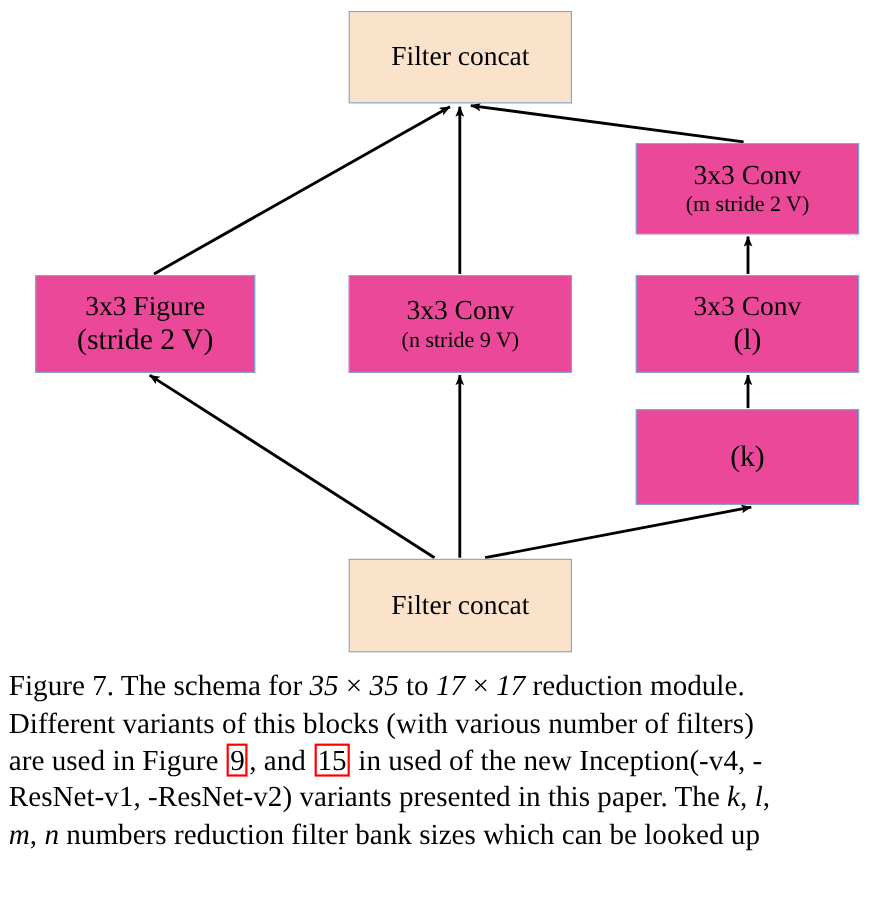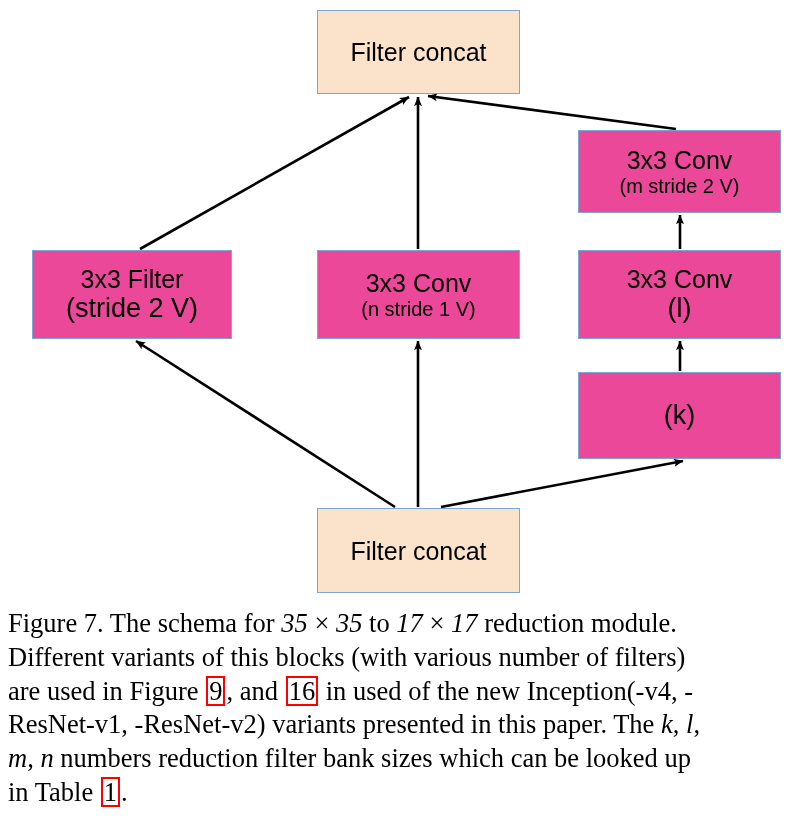--- a/index.html
+++ b/index.html
@@ -35,20 +35,21 @@
     position: absolute;
     box-sizing: border-box;
     border: 1.5px solid #7ba7d7;
     display: flex;
     flex-direction: column;
     align-items: center;
     justify-content: center;
     text-align: center;
     color: #000000;
     line-height: 1.12;
+    font-family: Liberation Serif, serif;
   }
   .node.concat {
     background: #fbe2cb;
   }
   .node.conv {
     background: #ec4899;
   }
   .l1 {
     font-size: 25px;
     white-space: nowrap;
@@ -135,27 +136,27 @@
       <path d="M 418 249 L 418 97" stroke="#000000" stroke-width="2.6" fill="none" marker-end="url(#ah)"></path>
 
       <path d="M 676 129 L 428 96" stroke="#000000" stroke-width="2.6" fill="none" marker-end="url(#ah)"></path>
     </svg>
 
     <div class="node concat" id="node-concat-top">
       <span class="l1">Filter concat</span>
     </div>
 
     <div class="node conv" id="node-maxpool">
-      <span class="l1">3x3 Filter</span>
+      <span class="l1">3x3 Figure</span>
       <span class="l2 big">(stride 2 V)</span>
     </div>
 
     <div class="node conv" id="node-conv-n">
       <span class="l1">3x3 Conv</span>
-      <span class="l2">(n stride 1 V)</span>
+      <span class="l2">(n stride 9 V)</span>
     </div>
 
     <div class="node conv" id="node-conv-m">
       <span class="l1">3x3 Conv</span>
       <span class="l2">(m stride 2 V)</span>
     </div>
 
     <div class="node conv" id="node-conv-l">
       <span class="l1">3x3 Conv</span>
       <span class="l2 big">(l)</span>
@@ -167,19 +168,18 @@
 
     <div class="node concat" id="node-concat-bottom">
       <span class="l1">Filter concat</span>
     </div>
 
   </div>
 
   <div id="caption">
     <span class="ln"><span>Figure 7.</span> <span>The schema for</span> <span class="mathit">35</span> <span class="times">×</span> <span class="mathit">35</span> <span>to</span> <span class="mathit">17</span> <span class="times">×</span> <span class="mathit">17</span> <span>reduction module.</span></span>
     <span class="ln">Different variants of this blocks (with various number of filters)</span>
-    <span class="ln"><span>are used in Figure</span> <a class="cite" href="#">9</a><span>, and</span> <a class="cite" href="#">16</a> <span>in used of the new Inception(-v4, -</span></span>
+    <span class="ln"><span>are used in Figure</span> <a class="cite" href="#">9</a><span>, and</span> <a class="cite" href="#">15</a> <span>in used of the new Inception(-v4, -</span></span>
     <span class="ln"><span>ResNet-v1, -ResNet-v2) variants presented in this paper. The</span> <span class="mathit">k</span><span>,</span> <span class="mathit">l</span><span>,</span></span>
     <span class="ln"><span class="mathit">m</span><span>,</span> <span class="mathit">n</span> <span>numbers reduction filter bank sizes which can be looked up</span></span>
-    <span class="ln"><span>in Table</span> <a class="cite" href="#">1</a><span>.</span></span>
   </div>
 
 </div>
 
 </body></html>

